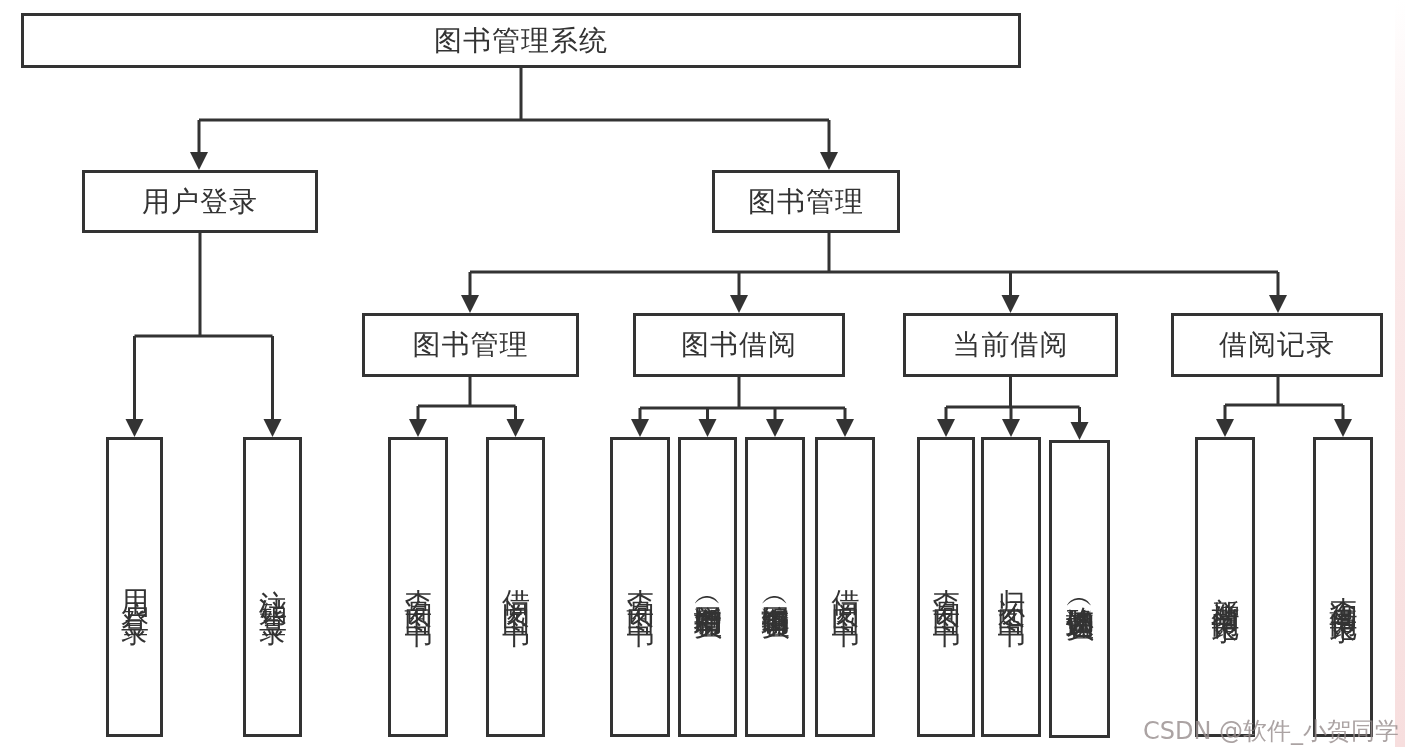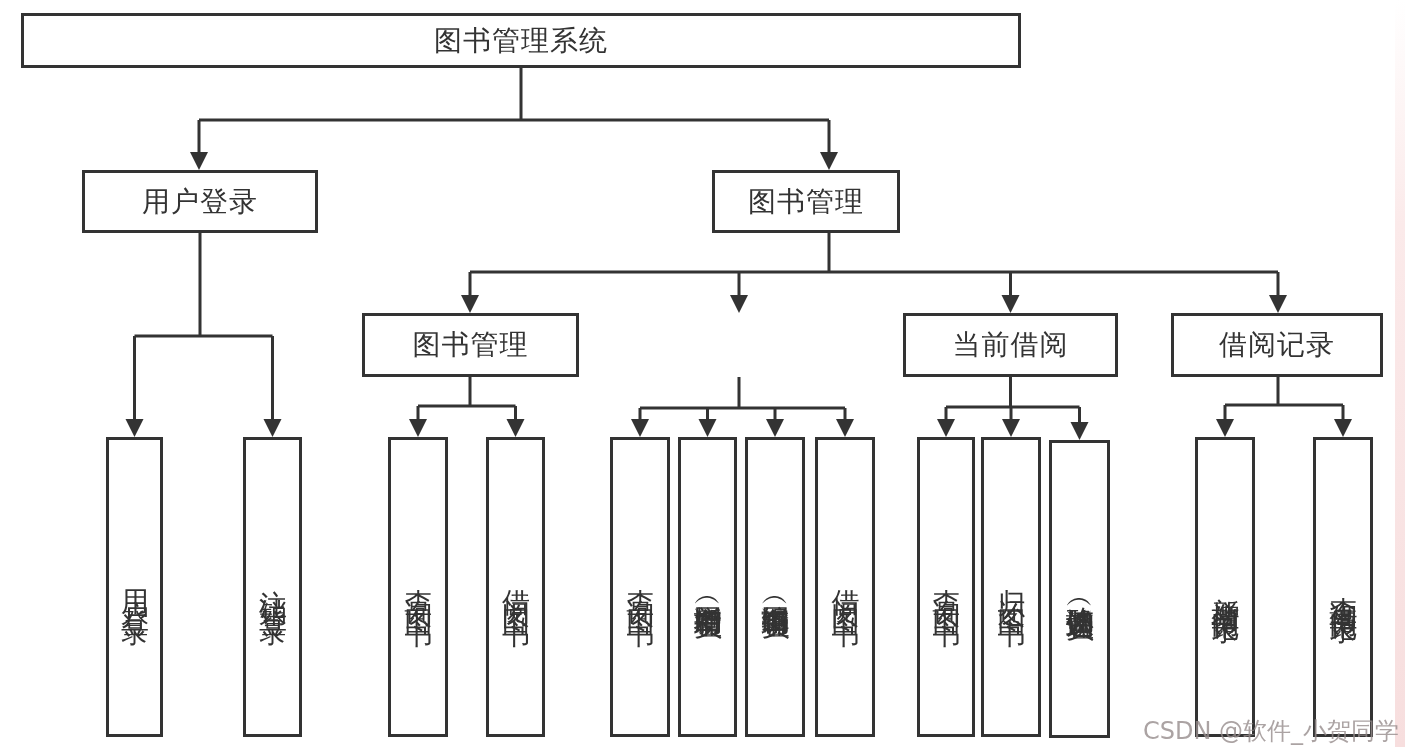--- a/index.html
+++ b/index.html
@@ -57,20 +57,23 @@
   <div class="node hbox" style="left:82px;top:170px;width:236px;height:63px">
     <span class="lbl">用户登录</span>
   </div>
   <div class="node hbox" style="left:712px;top:170px;width:188px;height:63px">
     <span class="lbl">图书管理</span>
   </div>
 
   <div class="node hbox" style="left:362px;top:313px;width:217px;height:64px">
     <span class="lbl">图书管理</span>
   </div>
+  <div class="node hbox" style="left:633px;top:313px;width:212px;height:64px">
+    <span class="lbl">图书借阅</span>
+  </div>
   <div class="node hbox" style="left:1171px;top:313px;width:212px;height:64px">
     <span class="lbl">借阅记录</span>
   </div>
   <div class="node hbox" style="left:903px;top:313px;width:215px;height:64px">
     <span class="lbl">当前借阅</span>
   </div>
 
   <div class="node vbox" style="left:106px;top:437px;width:57px;height:300px">
     <span class="vlbl ls-4">用户登录</span>
   </div>

